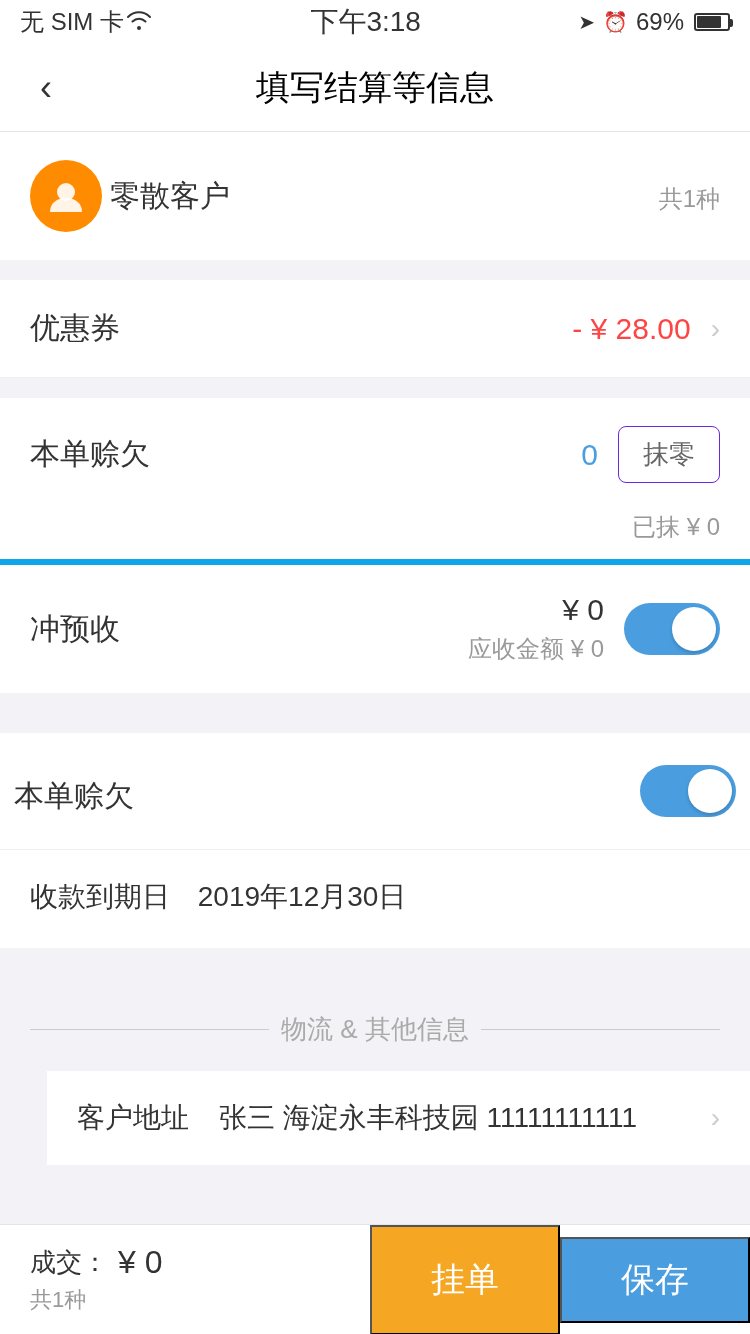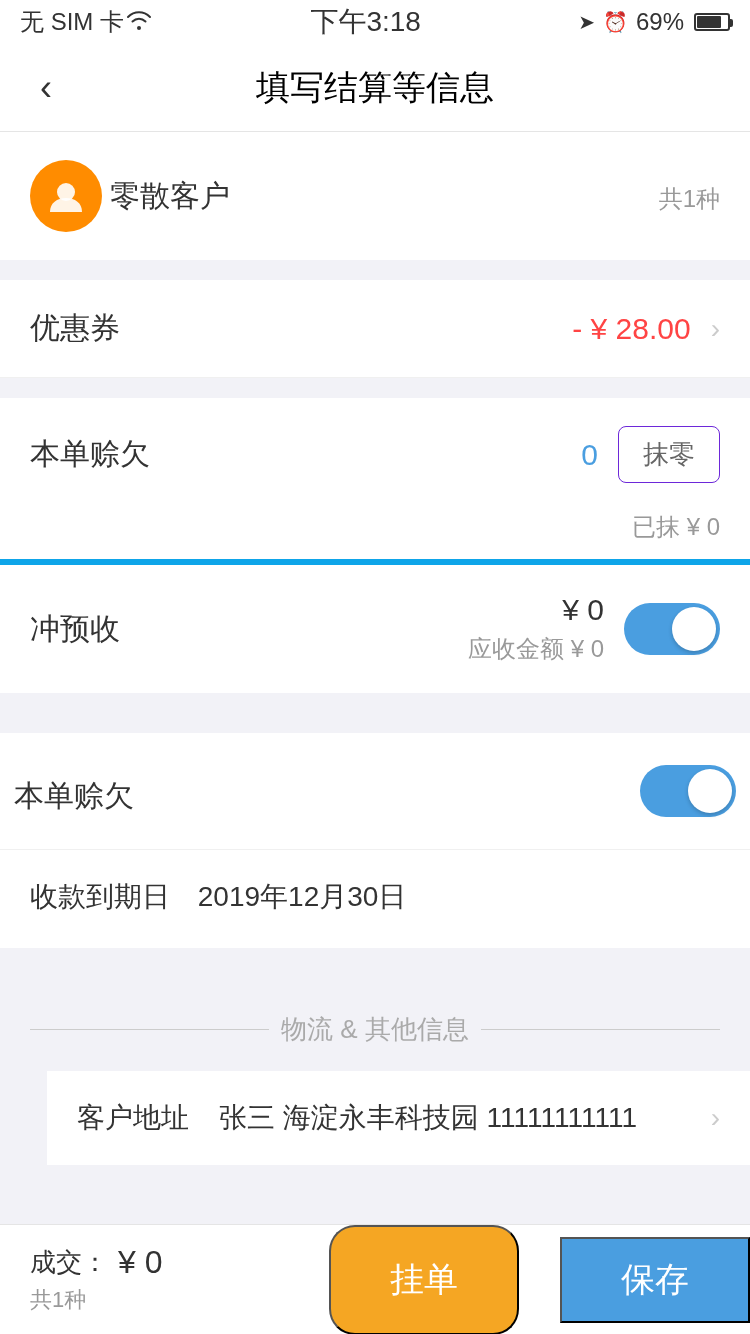--- a/index.html
+++ b/index.html
@@ -346,33 +346,31 @@
     .btn-pending {
       width: 190px;
       height: 110px;
       background: #f5a623;
       display: flex;
       align-items: center;
       justify-content: center;
       font-size: 34px;
       color: #fff;
       cursor: pointer;
-      border-radius: 26px;
     }
     .btn-save {
       width: 190px;
       height: 86px;
       background: #4a9ee0;
       display: flex;
       align-items: center;
       justify-content: center;
       font-size: 34px;
       color: #fff;
       cursor: pointer;
-      margin-left: 41px;
     }
   </style>
 </head>
 <body>
 
 <div class="status-bar">
   <div class="status-left">
     <span>无 SIM 卡</span>
     <span class="wifi-icon">
       

